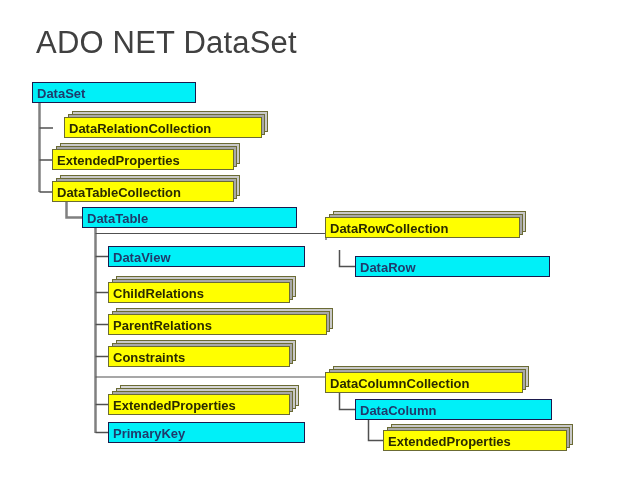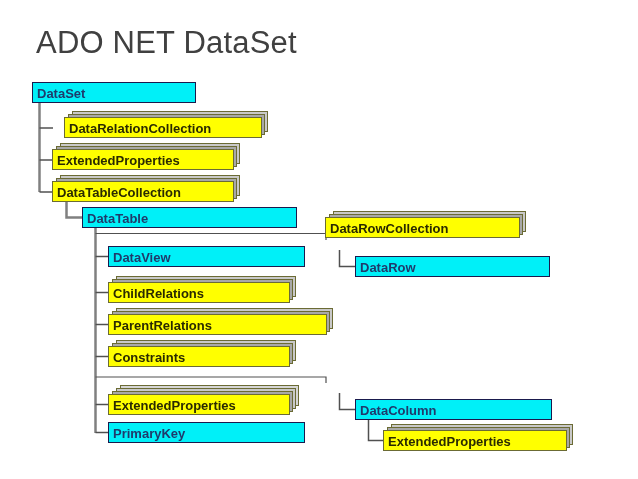--- a/index.html
+++ b/index.html
@@ -236,20 +236,26 @@
     <div class="sheet s2"></div>
     <div class="face"></div>
     <div class="label">DataRowCollection</div>
   </div>
 
   <div class="node cyan" style="left:355px; top:256px; width:195px;">
     <div class="face"></div>
     <div class="label">DataRow</div>
   </div>
 
+  <div class="node yellow" style="left:325px; top:372px; width:198px;">
+    <div class="sheet s1"></div>
+    <div class="sheet s2"></div>
+    <div class="face"></div>
+    <div class="label">DataColumnCollection</div>
+  </div>
 
   <div class="node cyan" style="left:355px; top:399px; width:197px;">
     <div class="face"></div>
     <div class="label">DataColumn</div>
   </div>
 
   <div class="node yellow" style="left:383px; top:430px; width:184px;">
     <div class="sheet s1"></div>
     <div class="sheet s2"></div>
     <div class="face"></div>

